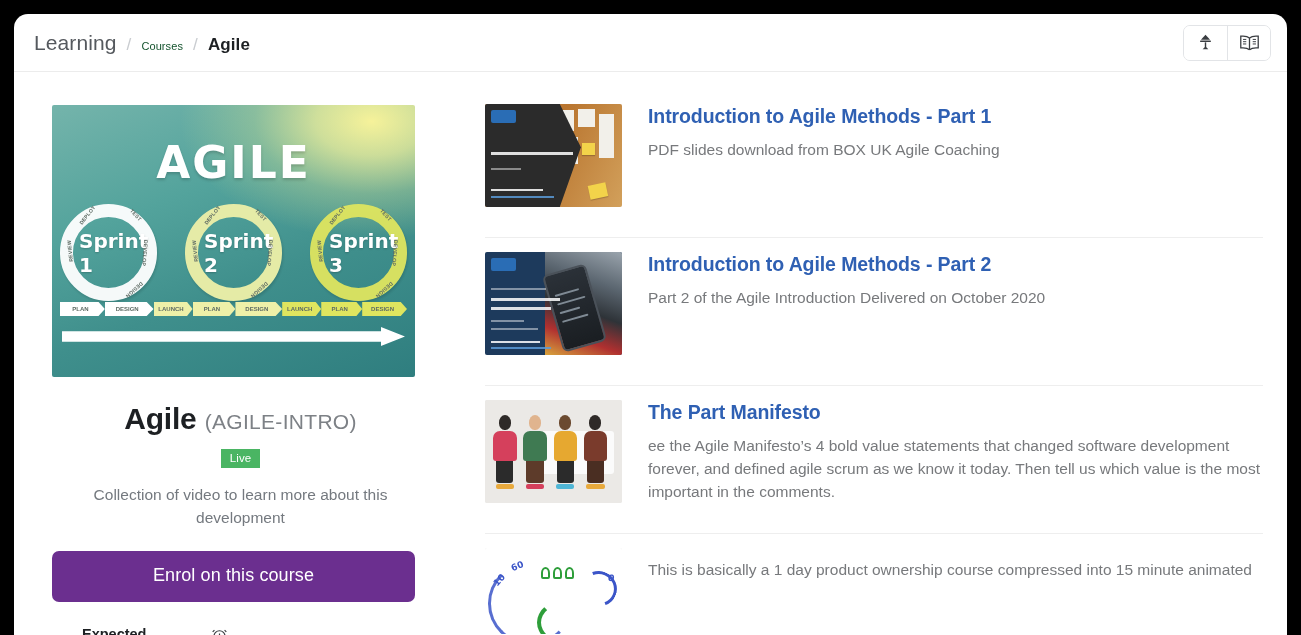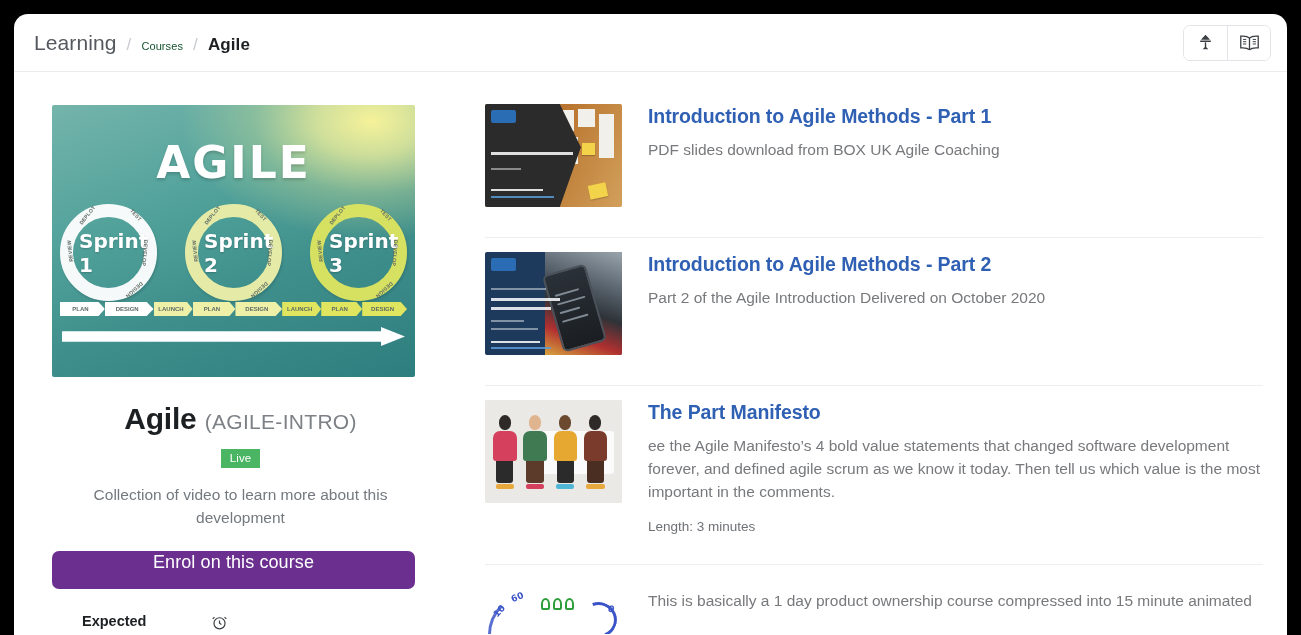--- a/index.html
+++ b/index.html
@@ -231,21 +231,21 @@
   .enrol-btn {
     display: block;
     width: 363px;
     margin-top: 21px;
     background: #6b2f8f;
     color: #ffffff;
     border: none;
     border-radius: 7px;
     font-family: "Liberation Sans", sans-serif;
     font-size: 18px;
-    padding: 1px 0 16px;
+    padding: 14px 0 16px;
     cursor: pointer;
     letter-spacing: .1px;
   }
   .duration-row {
     display: flex;
     align-items: flex-start;
     gap: 44px;
     margin-top: 22px;
     padding-left: 30px;
   }
@@ -554,21 +554,20 @@
             <div class="person" style="left:72%">
               <div class="p-head" style="background:#2e2a28"></div>
               <div class="p-body" style="background:#7a3b2c"></div>
               <div class="p-legs" style="background:#4a2e22"></div>
               <div class="p-shoes" style="background:#e8a93c"></div>
             </div>
           </div>
           <div class="item-text">
             <div class="item-title">The Part Manifesto</div>
             <div class="item-desc">ee the Agile Manifesto’s 4 bold value statements that changed software development forever, and defined agile scrum as we know it today. Then tell us which value is the most important in the comments.</div>
-            <div class="item-meta">Length: 3 minutes</div>
           </div>
         </div>
 
         <div class="list-item last">
           <div class="thumb">
             <div class="t4-bg"></div>
             <div class="t4-arc"></div>
             <div class="t4-num" style="left:6%;top:26%;transform:rotate(-48deg)">10</div>
             <div class="t4-num" style="left:19%;top:13%;transform:rotate(-22deg)">60</div>
             <div class="t4-num" style="right:6%;top:24%;transform:rotate(18deg)">0</div>

